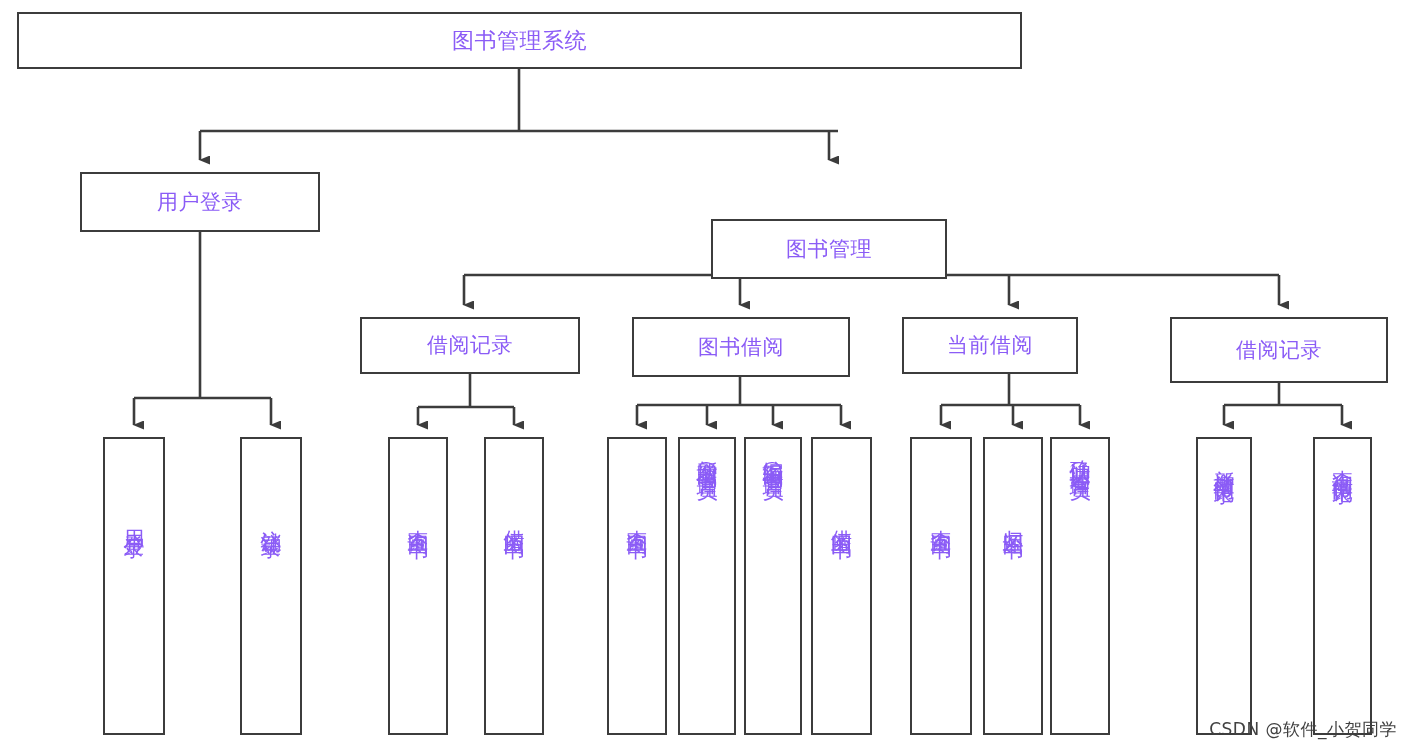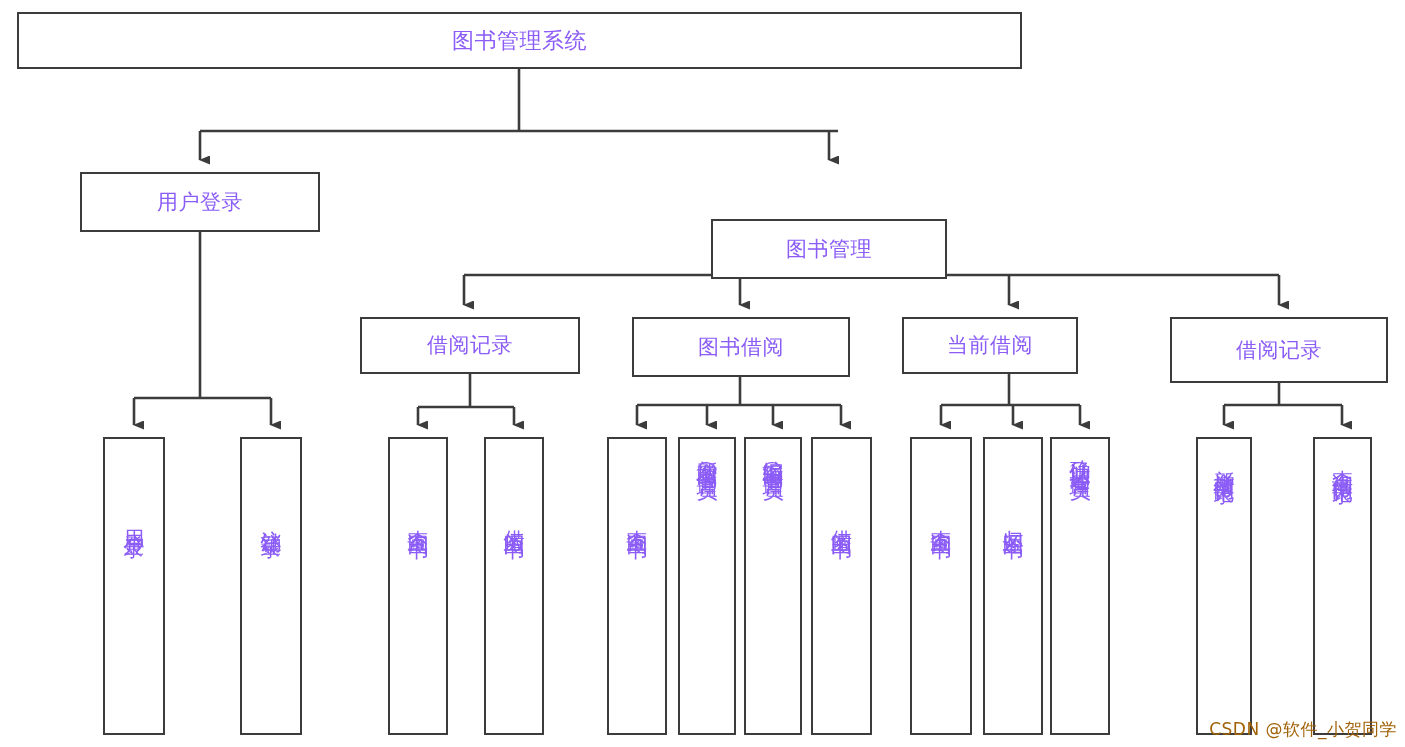--- a/index.html
+++ b/index.html
@@ -66,21 +66,21 @@
   }
   .node.vert.mid .node-label   { margin-top: 74px; }
   .node.vert.high .node-label  { margin-top: 14px; }
   .node.vert.top .node-label   { margin-top: 4px; }
 
   #watermark {
     position: absolute;
     right: 8px;
     bottom: 6px;
     font-size: 17px;
-    color: #a16207;
+    color: #404040;
     letter-spacing: 0.5px;
     white-space: nowrap;
     user-select: none;
   }
 </style>
 </head>
 <body>
 
 <div id="diagram-root">
 

